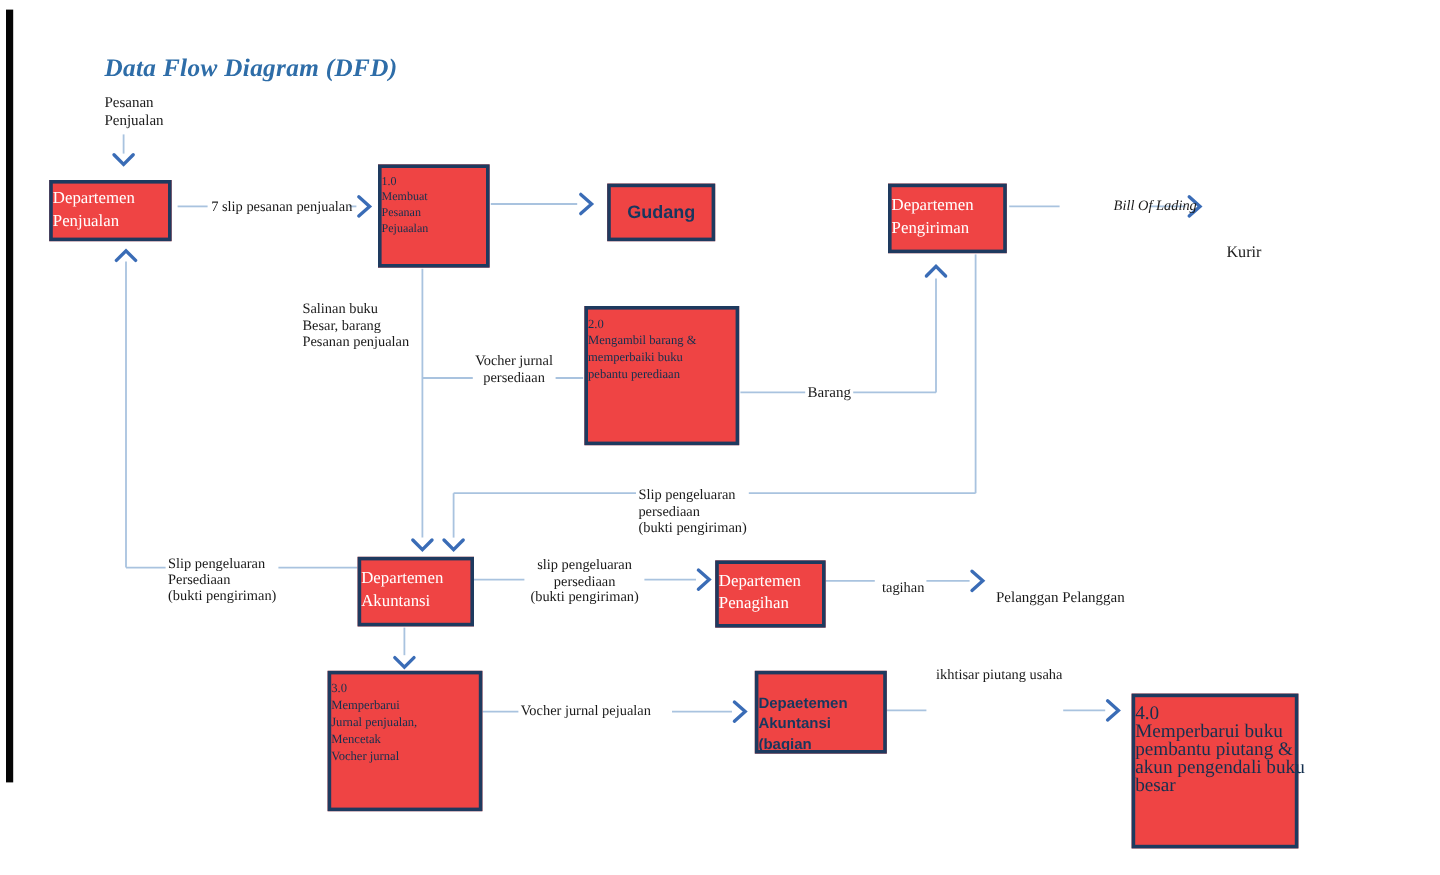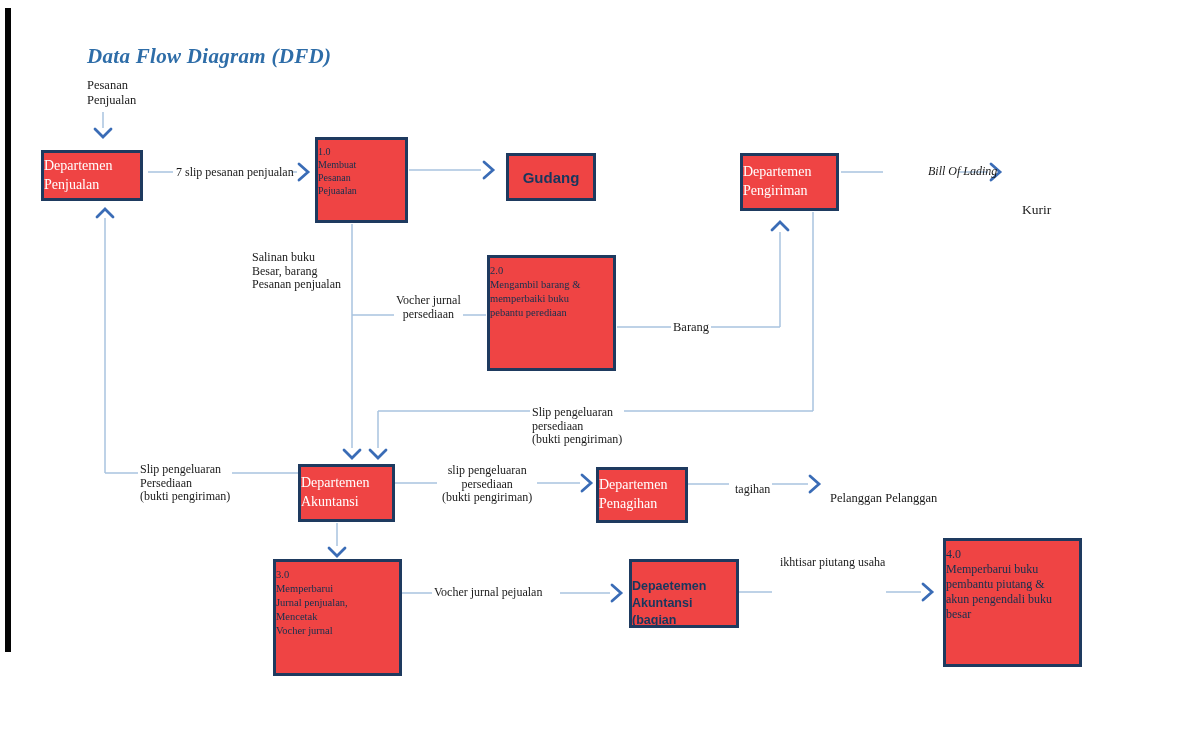--- a/index.html
+++ b/index.html
@@ -18,21 +18,21 @@
   .box{
     position:absolute;box-sizing:border-box;background:#ef4444;border:3px solid #1E3A5F;
     text-align:left;
   }
   .entity{display:flex;flex-direction:column;justify-content:center;color:#ffffff;
     font-size:14px;line-height:1.35;}
   .proc{color:#14304F;}
   .proc div{white-space:nowrap;}
   .f10{font-size:10px;line-height:13px;padding-top:5px;}
   .f105{font-size:10.5px;line-height:14px;padding-top:6px;}
-  .f11{font-size:12px;line-height:15px;padding-top:6px;}
+  .f11{font-size:16px;line-height:15px;padding-top:6px;margin-top:40px;}
   .gudang-box{display:flex;align-items:center;justify-content:center;
     font-family:"Liberation Sans",sans-serif;font-weight:bold;font-size:15px;color:#17375E;}
   .piutang-box{font-family:"Liberation Sans",sans-serif;font-weight:600;font-size:12.5px;
     color:#17375E;line-height:17px;padding-top:16px;overflow:hidden;}
   .lbl{position:absolute;font-size:12px;color:#1a1a1a;line-height:13.5px;white-space:nowrap;}
   .bg{background:#ffffff;padding:0 2px;}
   .center{text-align:center;}
   .italic{font-style:italic;}
   .f125{font-size:12.5px;line-height:15px;}
   .f135{font-size:13.5px;}

